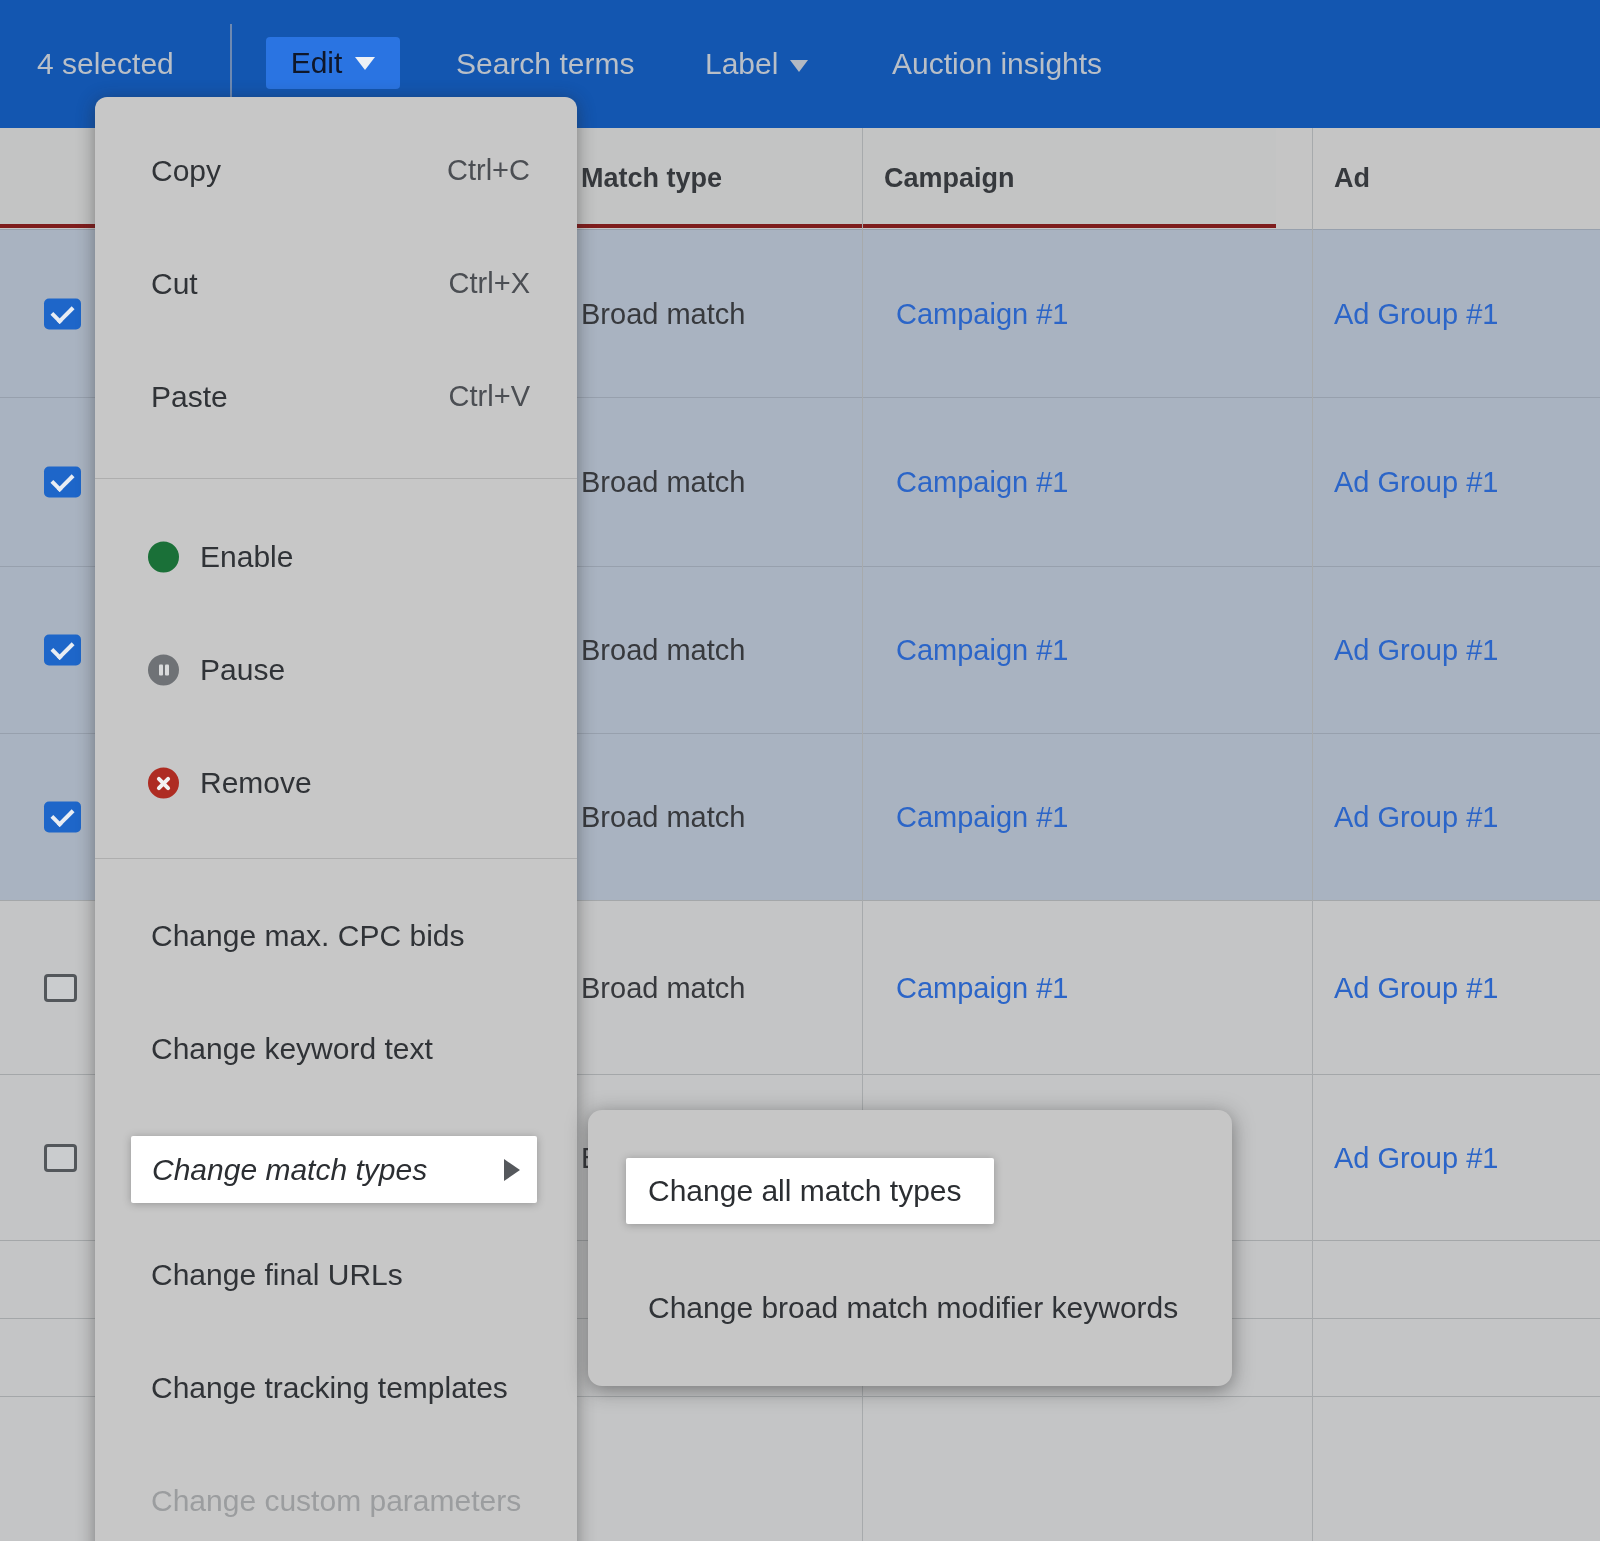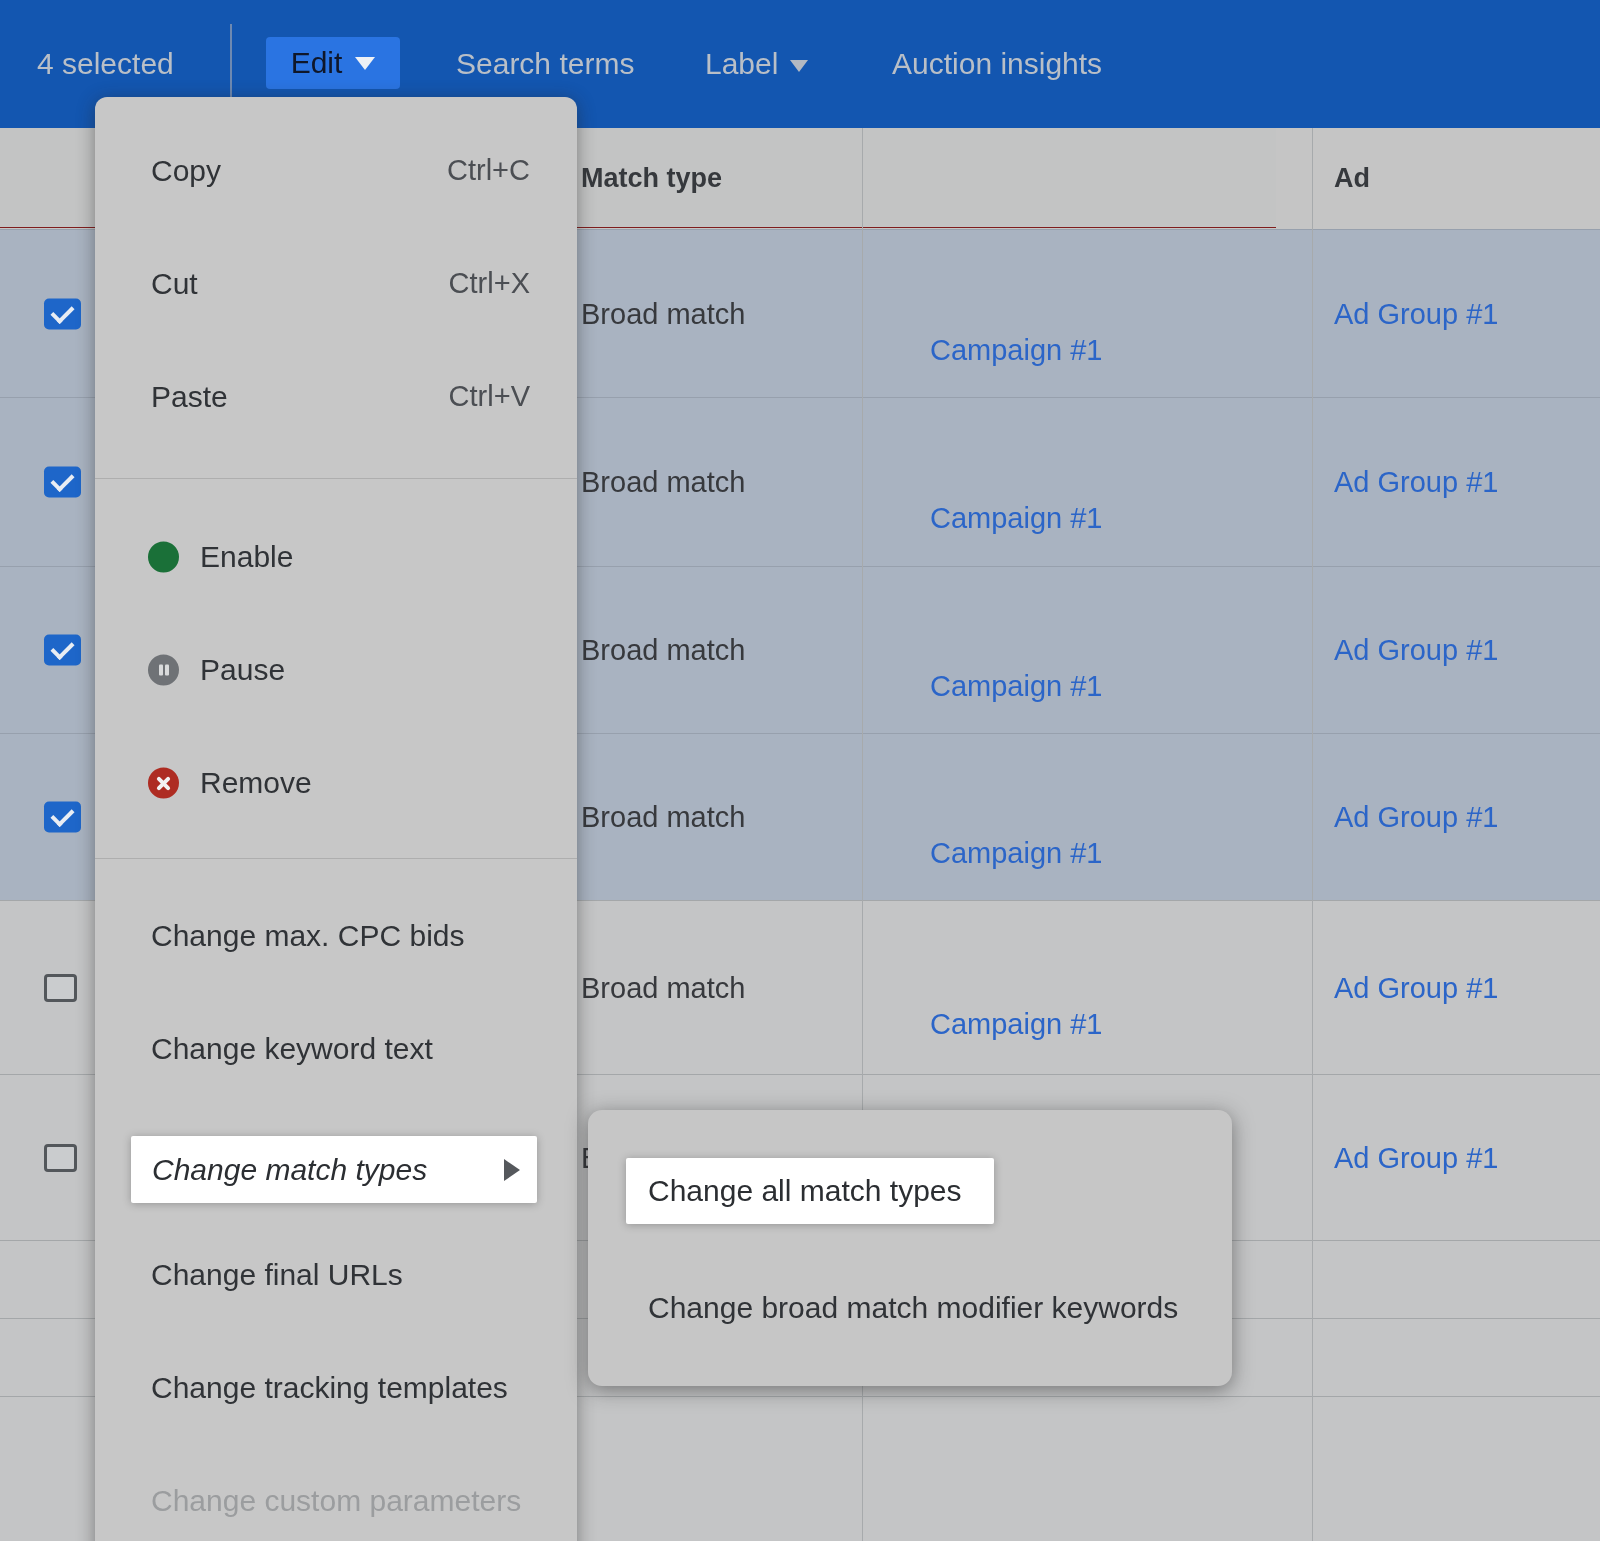--- a/index.html
+++ b/index.html
@@ -37,21 +37,21 @@
     display:flex;align-items:center;justify-content:center;gap:13px;cursor:pointer;}
   .edit-btn .lbl{color:#0f172a;font-size:30px;font-weight:500;}
   .caret-down{width:0;height:0;border-left:10px solid transparent;border-right:10px solid transparent;border-top:13px solid #eef1f5;}
   .nav-item{position:absolute;top:0;height:128px;line-height:128px;font-size:30px;font-weight:500;color:var(--topbar-text);cursor:pointer;display:flex;align-items:center;gap:12px;}
   .nav-search{left:456px;}
   .nav-label{left:705px;}
   .nav-auction{left:892px;}
   .nav-item .caret-down{border-top-color:#b3b9c2;border-left-width:9px;border-right-width:9px;border-top-width:12px;margin-top:4px;}
   
   .table{position:absolute;left:0;top:128px;width:1600px;bottom:0;z-index:1;}
-  .thead{position:absolute;left:0;top:0;width:1276px;height:100px;background:var(--header-bg);border-bottom:1px solid #7f1d1d;}
+  .thead{position:absolute;left:0;top:0;width:1276px;height:100px;background:var(--header-bg);border-bottom:4px solid #7f1d1d;}
   .th{position:absolute;top:0;height:100px;line-height:100px;font-size:27px;font-weight:bold;color:var(--header-text);}
   .th.match{left:581px;}
   .th.campaign{left:884px;}
   .th.adgroup{left:1334px;}
   .vline{position:absolute;top:0;bottom:0;width:1px;background:#a7aaac;z-index:2;}
   .vline.v1{left:862px;}
   .vline.v2{left:1312px;}
   .row{position:absolute;left:0;width:1600px;}
   .row.selected{background:var(--row-selected-bg);border-top:1px solid #97a0ad;}
   .row.plain{background:var(--row-bg);border-top:1px solid #a4a7a9;}
@@ -60,21 +60,21 @@
   .r3{top:438px;height:167px;}
   .r4{top:605px;height:167px;}
   .r5{top:772px;height:174px;}
   .r6{top:946px;height:166px;}
   .r7{top:1112px;height:78px;background:#bfc1c2;}
   .r8{top:1190px;height:78px;background:#c2c3c4;}
   .r9{top:1268px;height:145px;background:#c7c8c8;}
   .cell{position:absolute;top:50%;transform:translateY(-50%);font-size:29px;color:var(--cell-text);white-space:nowrap;}
   .cell.match{left:581px;}
   .cell.link{color:var(--link-blue);cursor:pointer;}
-  .cell.campaign{left:930px;margin-top:36px;}
+  .cell.campaign{left:896px;}
   .cell.adgroup{left:1334px;}
   
   .cb{position:absolute;left:44px;top:50%;transform:translateY(-50%);}
   .cb-on{width:37px;height:31px;border-radius:5px;background:var(--checkbox-blue);position:relative;cursor:pointer;}
   .cb-on.check::after{content:"";position:absolute;left:8px;top:7px;width:17px;height:9px;
     border-left:4px solid #e9edf3;border-bottom:4px solid #e9edf3;transform:rotate(-45deg);}
   .cb-on.indet::after{content:"";position:absolute;left:8px;top:13px;width:21px;height:5px;border-radius:2px;background:#e9edf3;}
   .cb-off{width:33px;height:28px;border-radius:4px;border:3px solid #53575b;background:#caccce;cursor:pointer;}
   .hd-cb{position:absolute;left:44px;top:163px;}
   
@@ -112,20 +112,21 @@
   .sm-hlbox .lab2{margin-left:22px;font-size:30px;color:#2b2e32;white-space:nowrap;}
   .sm-item2{position:absolute;left:60px;top:180px;height:36px;line-height:36px;font-size:30px;color:var(--menu-text);white-space:nowrap;cursor:pointer;}
 </style>
 </head>
 <body>
 
 <div class="table">
   <div class="thead">
     <div class="hd-cb cb-on indet"></div>
     <div class="th match">Match type</div>
+    <div class="th campaign">Campaign</div>
     <div class="th adgroup">Ad group</div>
   </div>
 
   <div class="row selected r1">
     <div class="cb cb-on check"></div>
     <span class="cell match">Broad match</span>
     <span class="cell link campaign">Campaign #1</span>
     <span class="cell link adgroup">Ad Group #1</span>
   </div>
   <div class="row selected r2">

